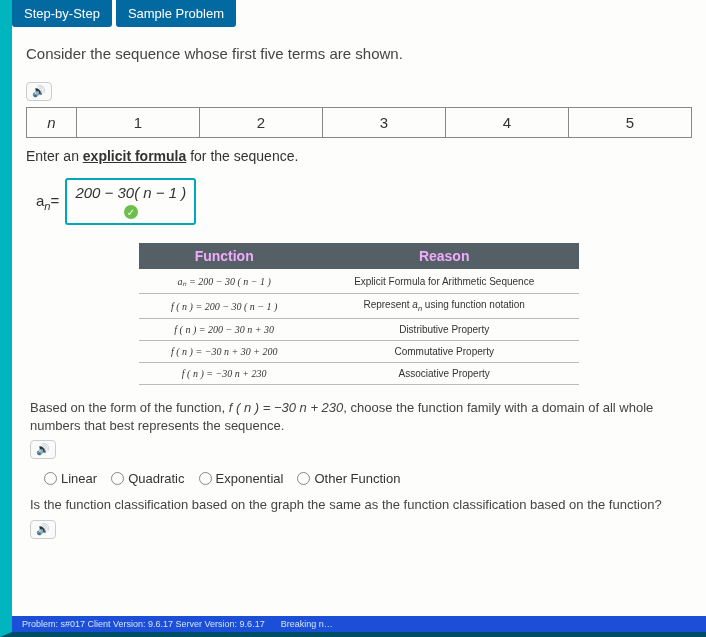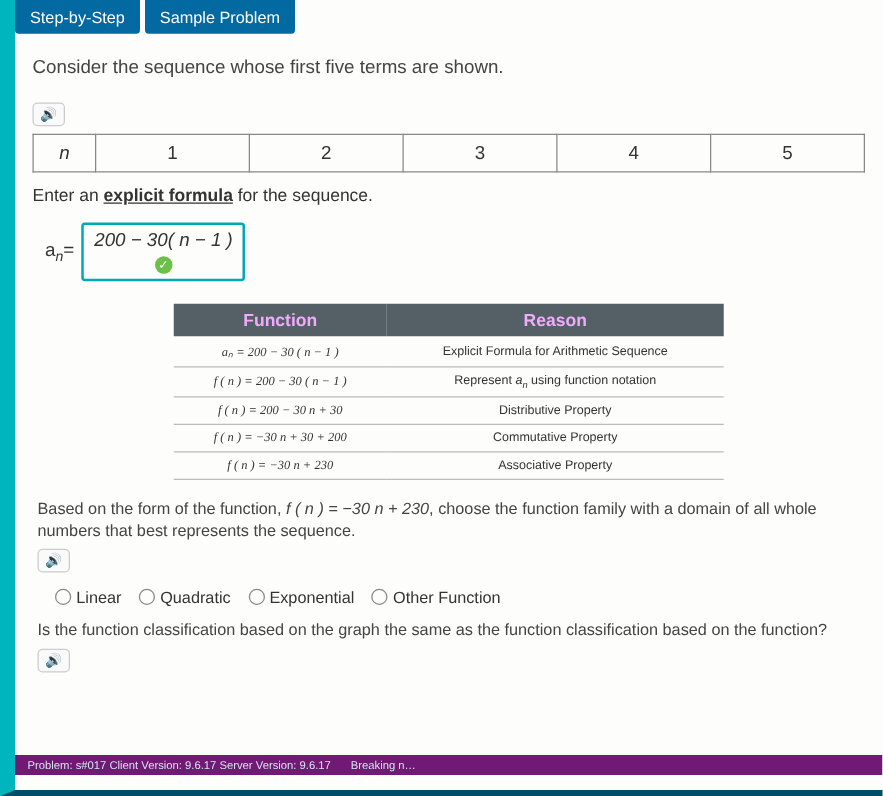--- a/index.html
+++ b/index.html
@@ -68,22 +68,22 @@
   }
   table.work td.left { text-align:center; font-family: 'Times New Roman', serif;}
   .question-block { font-size:13px; color:#444; margin: 4px 4px 6px 4px; line-height:1.35;}
   .radio-row { display:flex; gap:14px; align-items:center; margin:6px 0 10px 18px; font-size:13px;}
   .radio-opt { display:flex; align-items:center; gap:4px; cursor:pointer;}
   .radio-circ {
     width:13px; height:13px; border:1.5px solid #888; border-radius:50%;
     display:inline-block;
   }
   .footer-bar {
-    position:absolute; bottom:12px; left:0; right:0;
-    background:#701a75; color:#cfe7ee; font-size:9px;
+    position:absolute; bottom:0; left:0; right:0;
+    background:#1d4ed8; color:#cfe7ee; font-size:9px;
     padding:3px 10px; display:flex; gap:16px;
   }
   .iemph { font-style: italic; }
 </style>
 </head>
 <body>
 
 <div class="tabs">
   <div class="tab">Step-by-Step</div>
   <div class="tab">Sample Problem</div>

